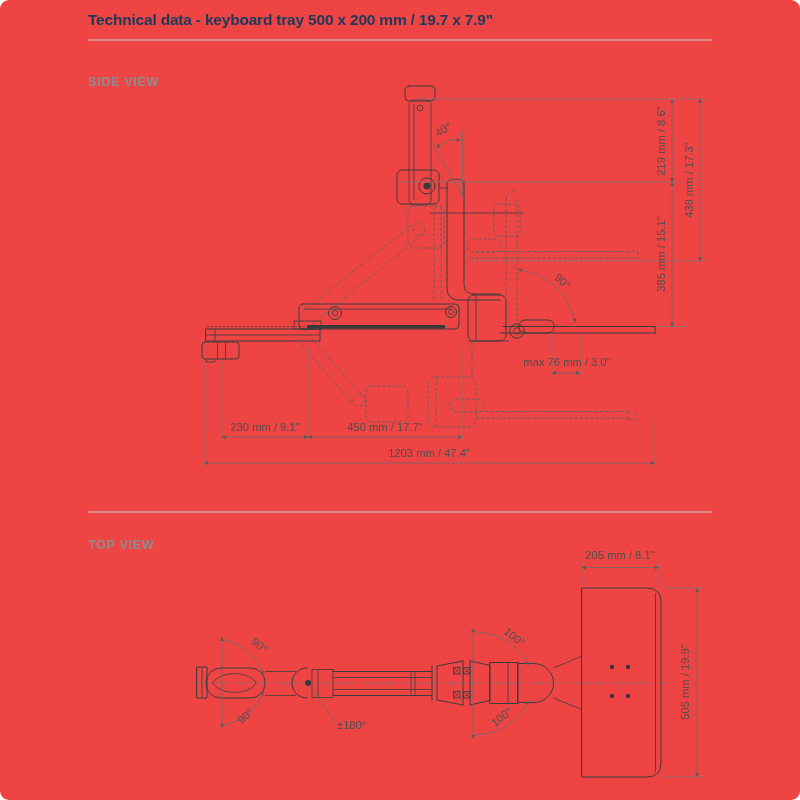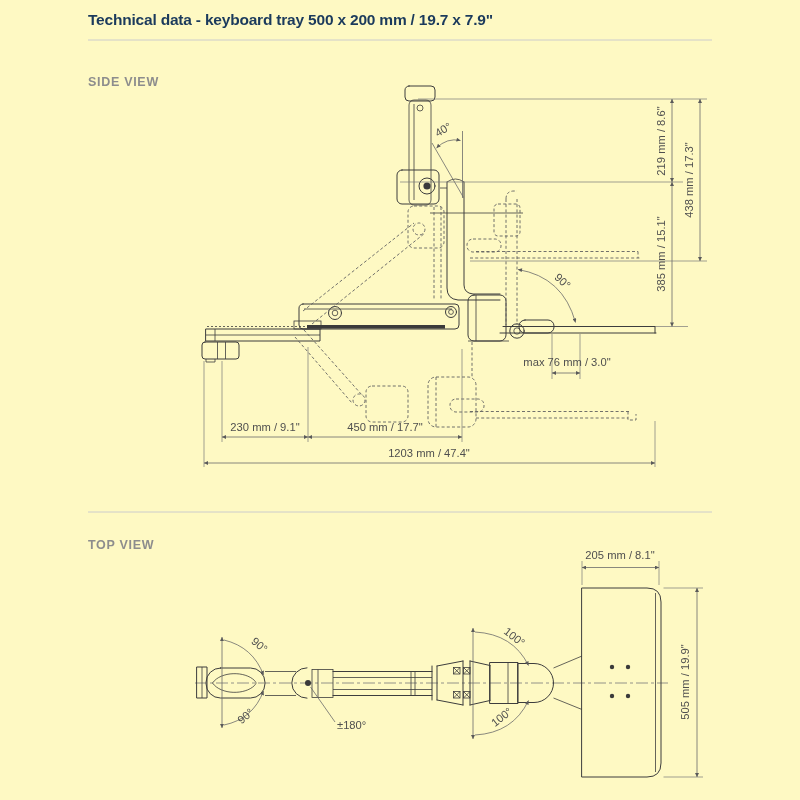--- a/index.html
+++ b/index.html
@@ -1,16 +1,16 @@
 <!DOCTYPE html>
 <html><head>
 <meta charset="utf-8">
 <style>
   html,body{margin:0;padding:0;background:#ffffff;}
-  .page{width:800px;height:800px;background:#fef9c3;position:relative;overflow:hidden;}
+  .page{width:800px;height:800px;background:#ef4444;position:relative;overflow:hidden;border-radius:9px;}
   svg{display:block}
   .t-title{font:700 15.5px "Liberation Sans",sans-serif;fill:#1b3a5c;letter-spacing:-0.2px}
   .t-sec{font:700 12.5px "Liberation Sans",sans-serif;fill:#8d8d8d;letter-spacing:.7px}
   .t-dim{font:11.2px "Liberation Sans",sans-serif;fill:#4f4f4f}
   .rule{stroke:#cccccc;stroke-width:1}
   .ln{stroke:#3d3d3d;stroke-width:1;fill:none;stroke-linejoin:round;stroke-linecap:round}
   .lnt{stroke:#3d3d3d;stroke-width:.8;fill:none}
   .dash{stroke:#616161;stroke-width:.9;fill:none;stroke-dasharray:3 2.2;stroke-linejoin:round}
   .dim{stroke:#6b6b6b;stroke-width:.8;fill:none}
   .ext{stroke:#7a7a7a;stroke-width:.7;fill:none}

